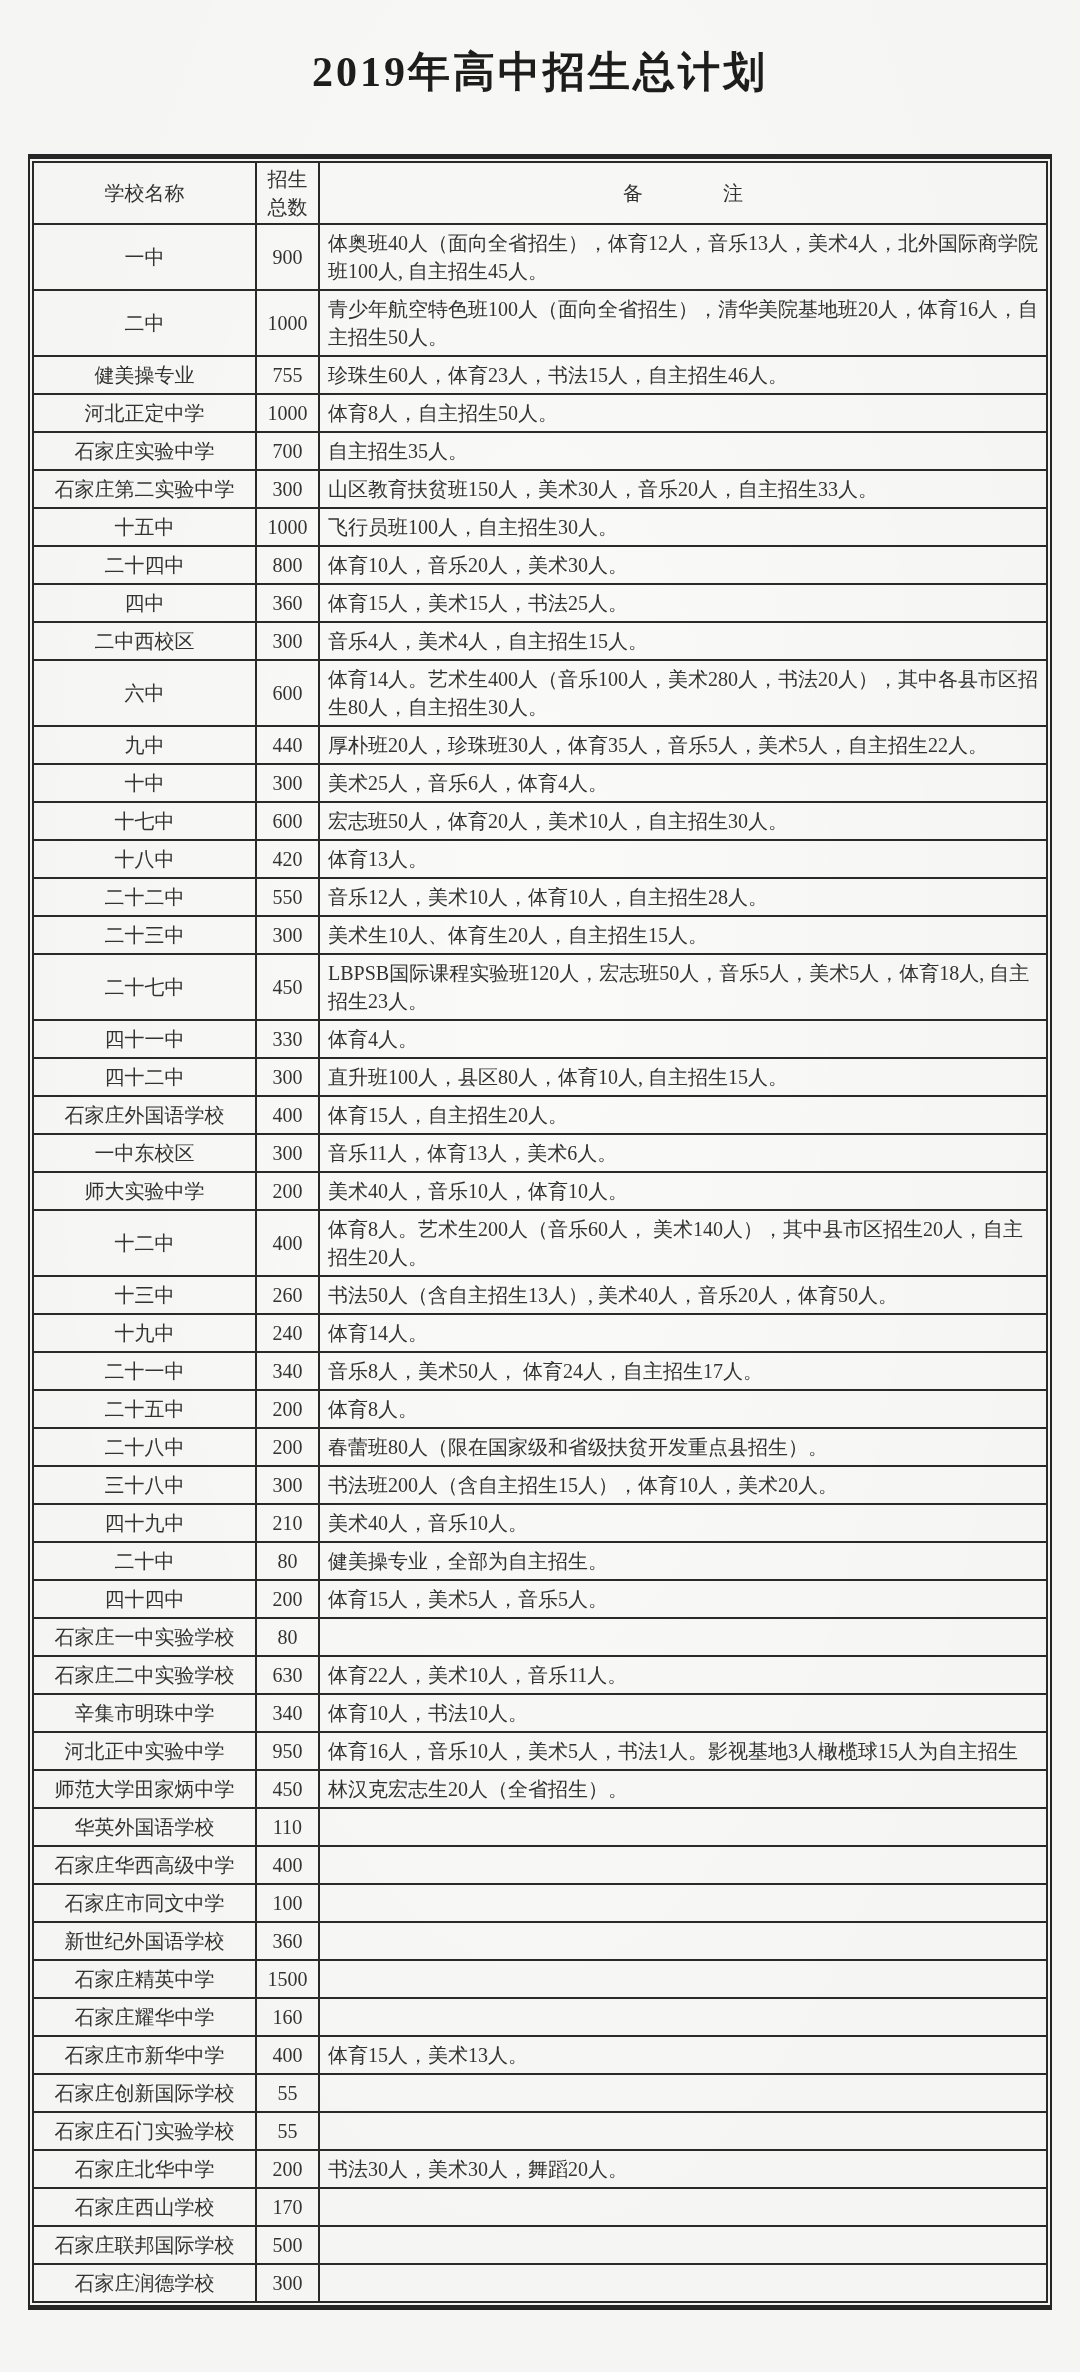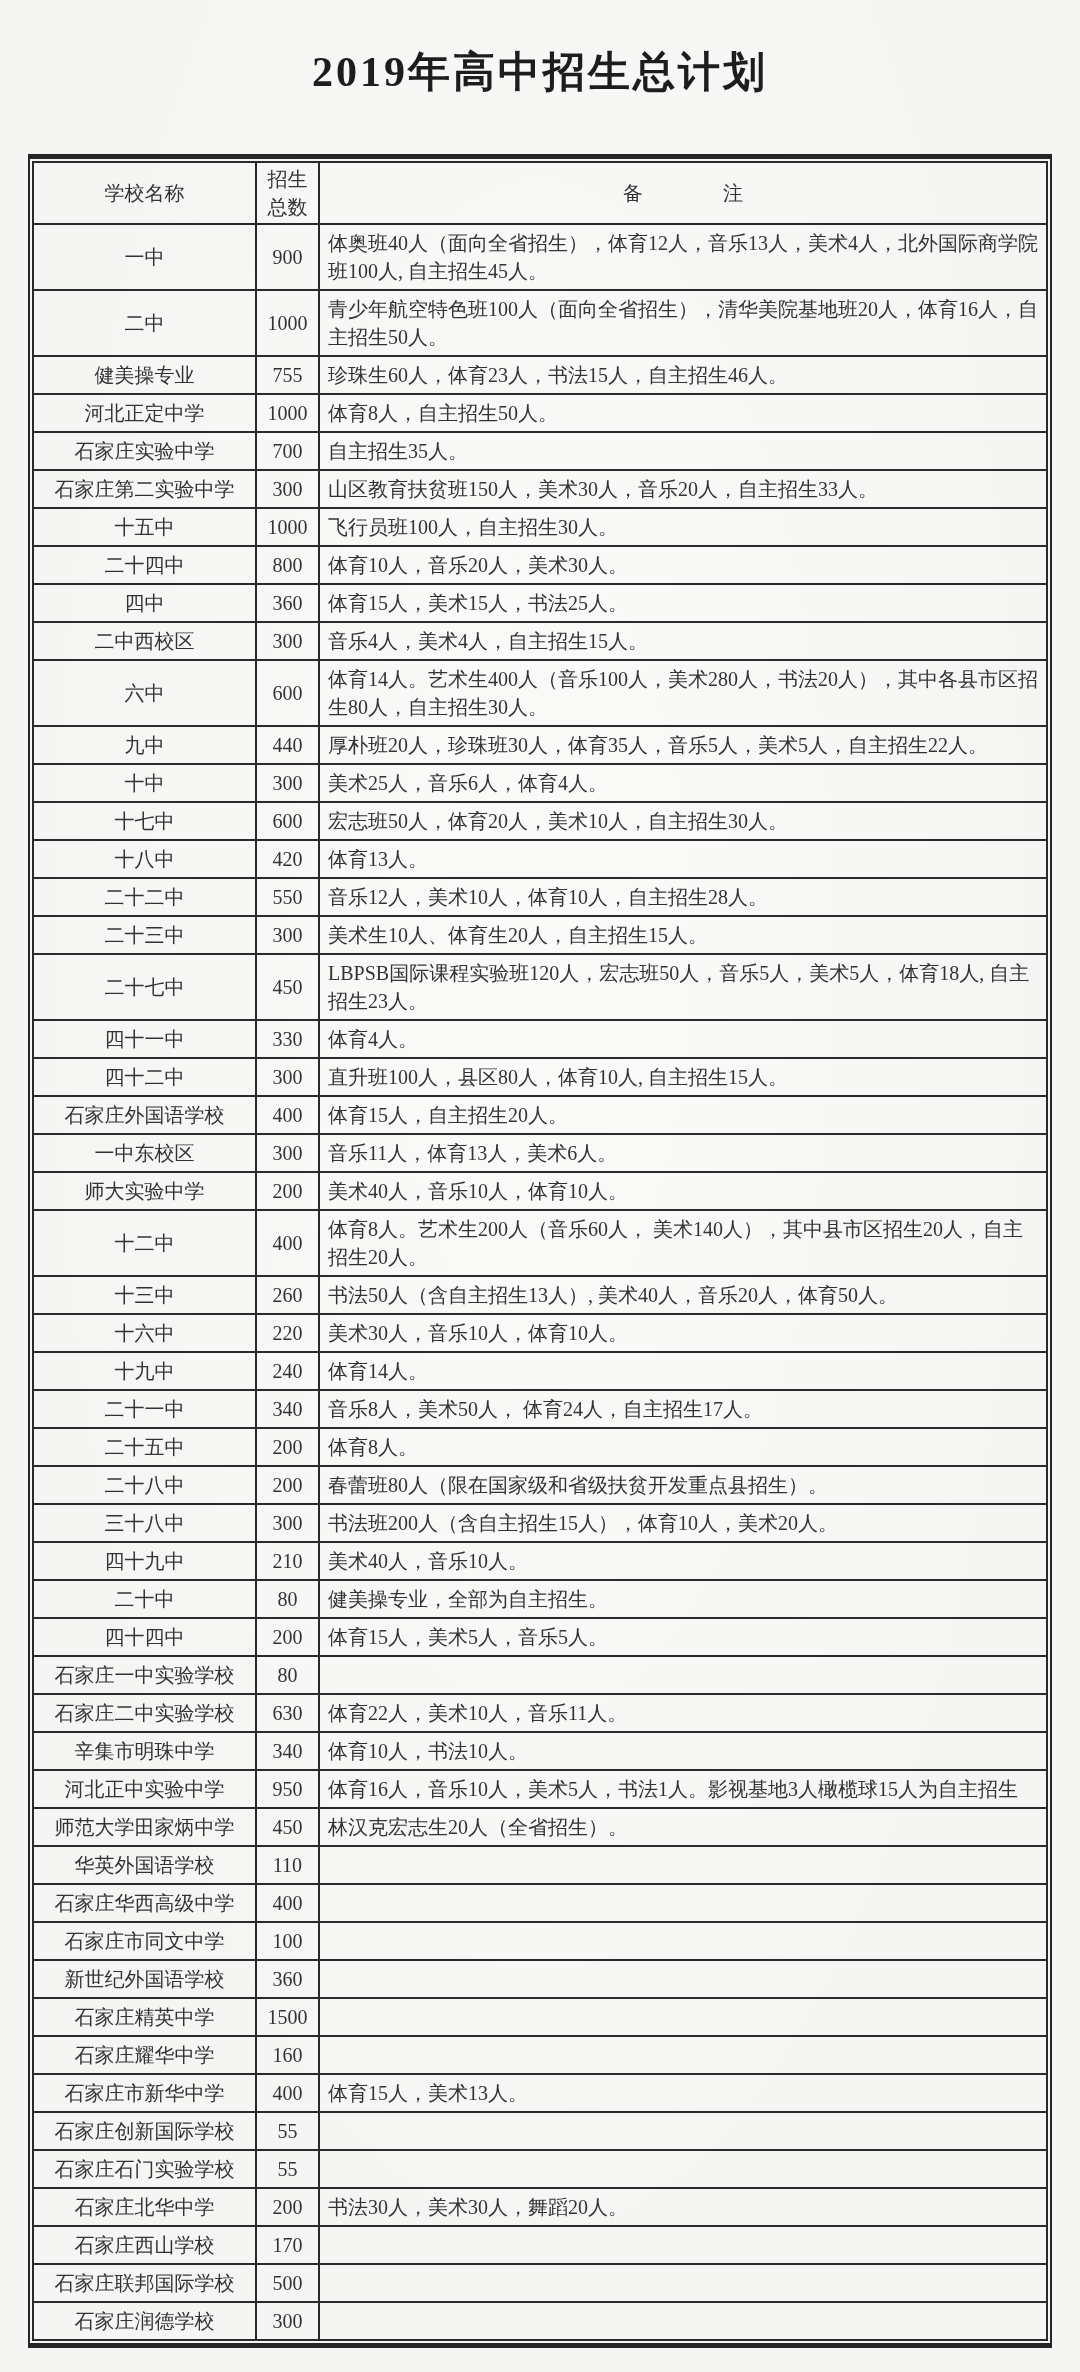--- a/index.html
+++ b/index.html
@@ -224,25 +224,20 @@
     <td class="school-cell">十二中</td>
     <td class="total-cell">400</td>
     <td class="remark-cell">体育8人。艺术生200人（音乐60人， 美术140人），其中县市区招生20人，自主招生20人。</td>
   </tr>
           <tr>
     <td class="school-cell">十三中</td>
     <td class="total-cell">260</td>
     <td class="remark-cell">书法50人（含自主招生13人）, 美术40人，音乐20人，体育50人。</td>
   </tr>
           <tr>
-    <td class="school-cell">十六中</td>
-    <td class="total-cell">220</td>
-    <td class="remark-cell">美术30人，音乐10人，体育10人。</td>
-  </tr>
-          <tr>
     <td class="school-cell">十九中</td>
     <td class="total-cell">240</td>
     <td class="remark-cell">体育14人。</td>
   </tr>
           <tr>
     <td class="school-cell">二十一中</td>
     <td class="total-cell">340</td>
     <td class="remark-cell">音乐8人，美术50人， 体育24人，自主招生17人。</td>
   </tr>
           <tr>

